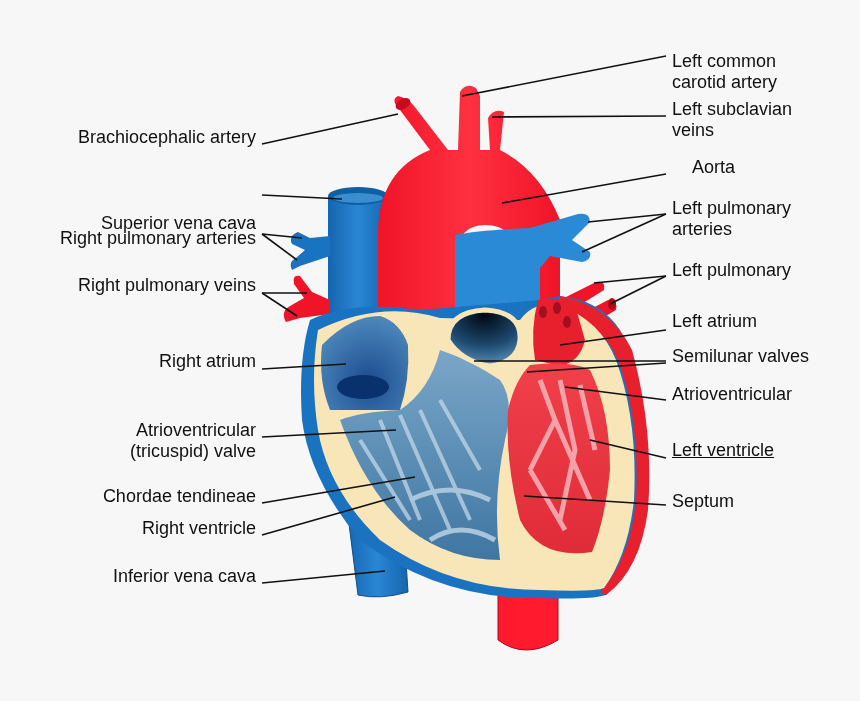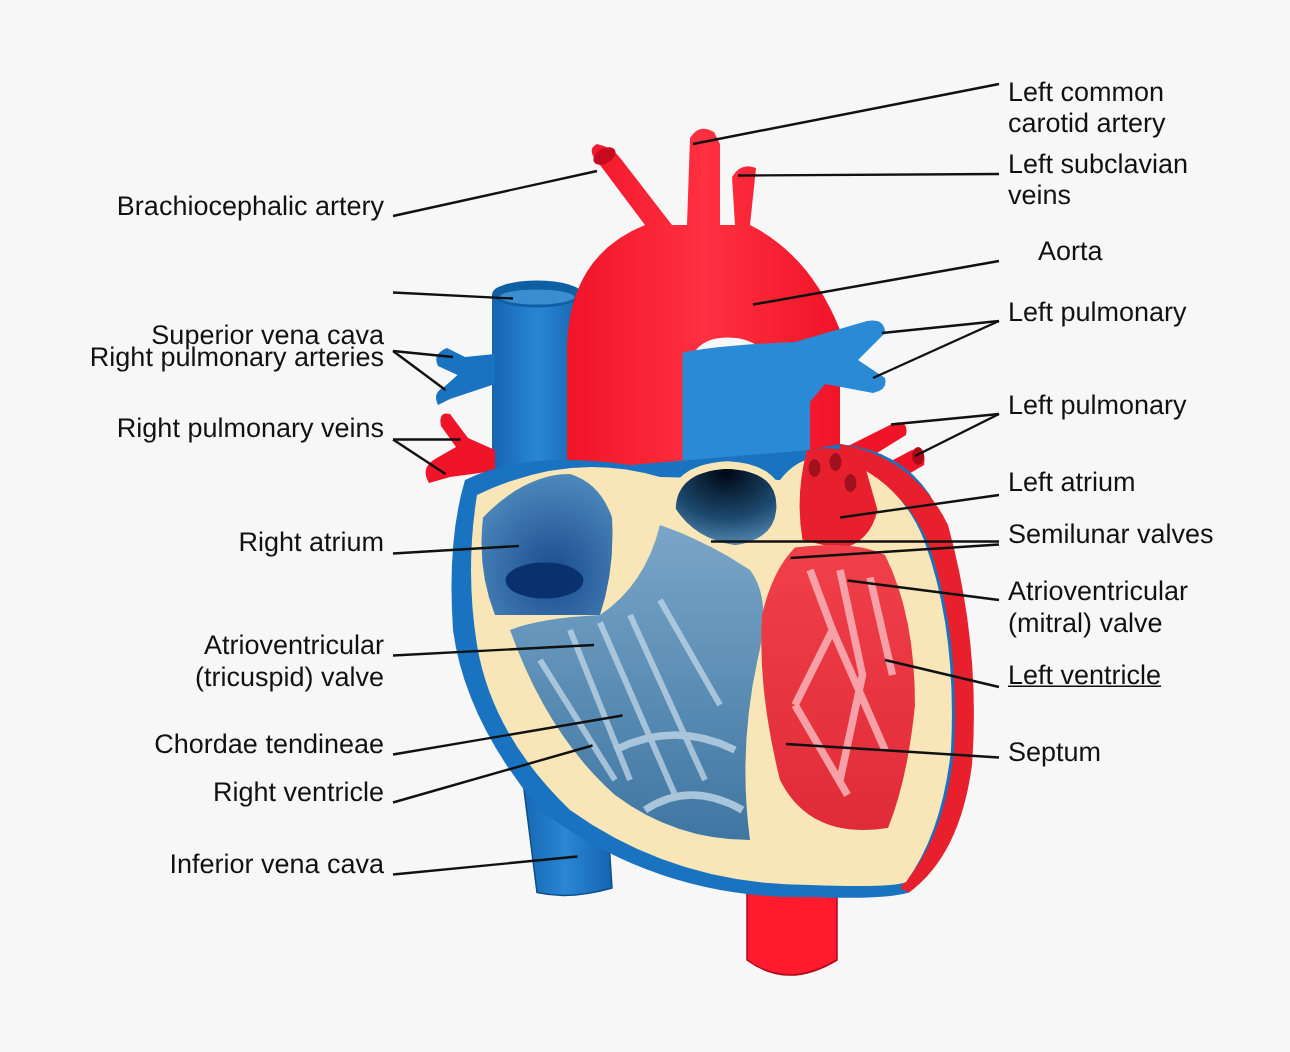--- a/index.html
+++ b/index.html
@@ -183,32 +183,32 @@
 </div>
 <div class="lbl" style="left:672px; top:99px;">
   <span>Left subclavian</span>
   <span>veins</span>
 </div>
 <div class="lbl" style="left:692px; top:157px;">
   <span>Aorta</span>
 </div>
 <div class="lbl" style="left:672px; top:198px;">
   <span>Left pulmonary</span>
+  <span>arteries</span>
 </div>
 <div class="lbl" style="left:672px; top:260px;">
   <span>Left pulmonary</span>
 </div>
 <div class="lbl" style="left:672px; top:311px;">
   <span>Left atrium</span>
 </div>
 <div class="lbl" style="left:672px; top:346px;">
   <span>Semilunar valves</span>
 </div>
 <div class="lbl" style="left:672px; top:384px;">
   <span>Atrioventricular</span>
-  <span>(mitral) valve</span>
 </div>
 <div class="lbl" style="left:672px; top:440px;text-decoration:underline;">
   <span>Left ventricle</span>
 </div>
 <div class="lbl" style="left:672px; top:491px;">
   <span>Septum</span>
 </div>
 
 </body></html>

